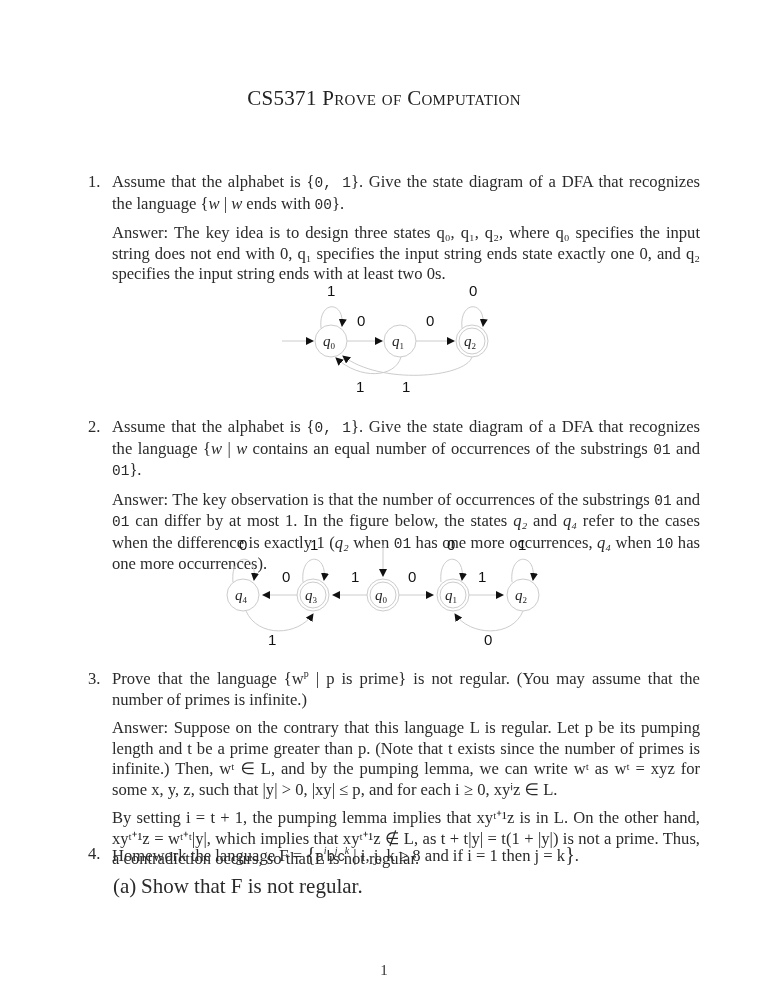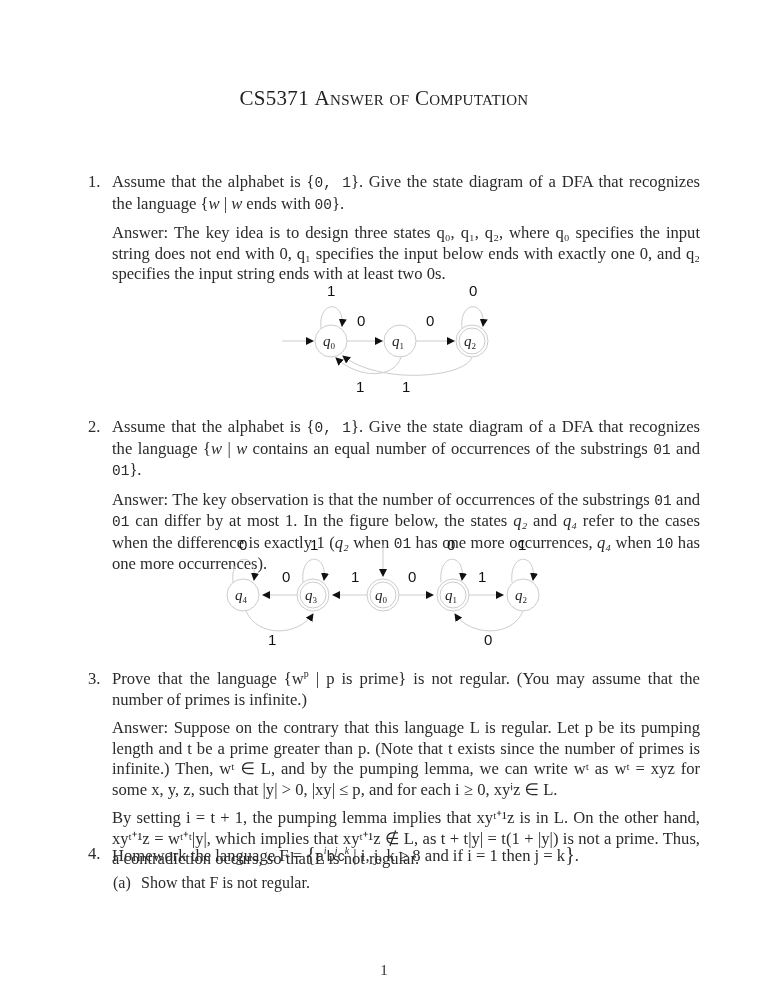--- a/index.html
+++ b/index.html
@@ -22,38 +22,38 @@
   .m { font-style: italic; }
   b { font-weight: normal; }
   sup, sub { font-size: 10px; line-height: 0; }
   .diagram { position: absolute; left: 0; }
   .pagenum { position: absolute; top: 962px; left: 0; width: 768px; text-align: center;
              font-family: "Liberation Serif", serif; font-size: 15px; color: #333; }
   svg text.lbl { font-family: "Liberation Sans", sans-serif; font-size: 15px; fill: #111; }
   svg text.st { font-family: "Liberation Serif", serif; font-style: italic; font-size: 15px; fill: #222; }
   svg text.st tspan.s { font-size: 9px; font-style: normal; }
   .sub-a { position: absolute; left: 113px; top: 874px; font-family: "Liberation Serif", serif;
-           font-size: 16px; color: #2b2b2b; }
+           font-size: 21px; color: #2b2b2b; }
   .sub-a .lab { display: inline-block; width: 28px; }
 </style>
 </head>
 <body>
 
 <div class="page">
 
   <div class="title">
     <span>CS5371</span>
-    <span class="sc">Answer of Computation</span>
+    <span class="sc">Prove of Computation</span>
   </div>
 
   <div class="item" style="top:172px;">
     <span class="num">1.</span>
     <div class="body">
       <p><span>Assume that the alphabet is {</span><span class="tt">0, 1</span><span>}. Give the state diagram of a DFA that recognizes the language {</span><span class="m">w</span><span> | </span><span class="m">w</span><span> ends with </span><span class="tt">00</span><span>}.</span></p>
-      <p class="ans"><b>Answer:</b><span> The key idea is to design three states q₀, q₁, q₂, where q₀ specifies the input string does not end with 0, q₁ specifies the input below ends with exactly one 0, and q₂ specifies the input string ends with at least two 0s.</span></p>
+      <p class="ans"><b>Answer:</b><span> The key idea is to design three states q₀, q₁, q₂, where q₀ specifies the input string does not end with 0, q₁ specifies the input string ends state exactly one 0, and q₂ specifies the input string ends with at least two 0s.</span></p>
     </div>
   </div>
 
   <svg class="diagram" style="top:270px;" width="768" height="130" viewBox="0 270 768 130">
     <defs>
       <marker id="ah" markerWidth="8" markerHeight="8" refX="7" refY="4" orient="auto" markerUnits="userSpaceOnUse">
         <path d="M0,0 L8,4 L0,8 z" fill="#111"></path>
       </marker>
     </defs>
 

